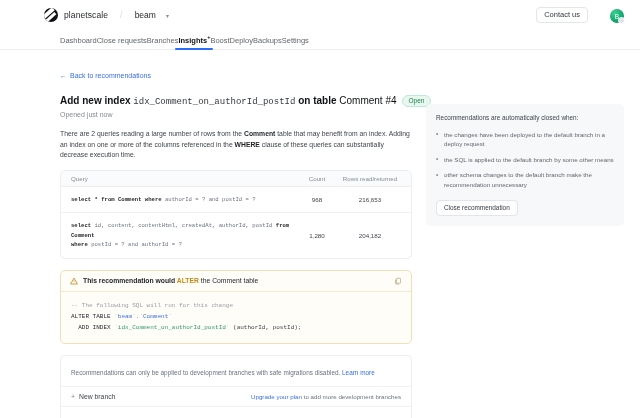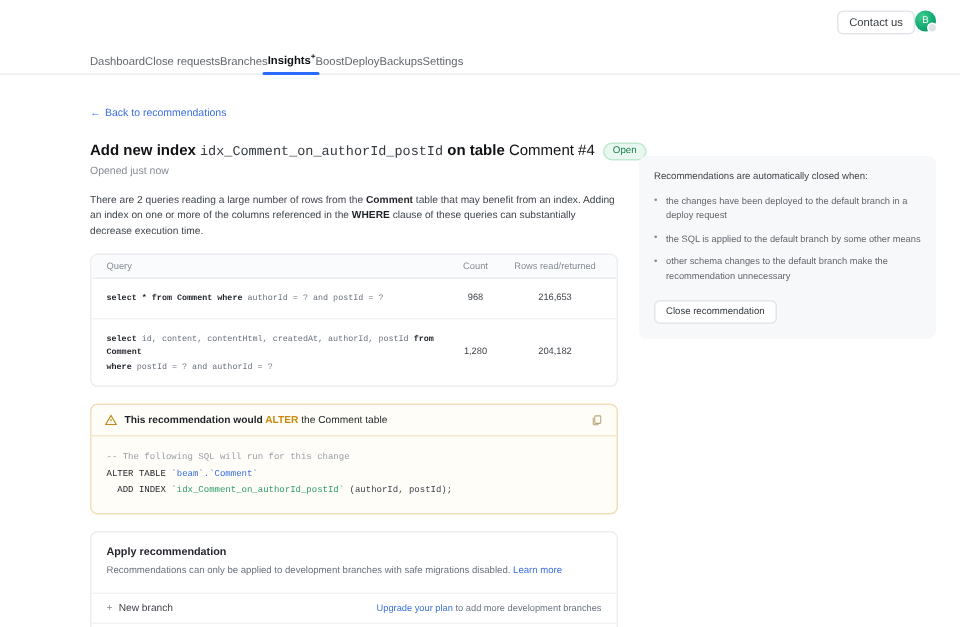--- a/index.html
+++ b/index.html
@@ -14,21 +14,21 @@
   
   .topbar { height: 30px; display: flex; align-items: center; padding: 0 16px 0 44px; }
   .brand { display: flex; align-items: center; gap: 6px; }
   .ps-logo { width: 14px; height: 14px; border-radius: 50%; background: #0f1114; position: relative; overflow: hidden; flex: 0 0 auto; }
   .ps-logo::before { content:""; position:absolute; width: 13px; height: 4px; background: #ffffff; transform: rotate(-42deg); top: 3px; left: -2px; }
   .ps-logo::after { content:""; position:absolute; width: 13px; height: 3px; background: #ffffff; transform: rotate(-42deg); top: 8px; left: 0px; }
   .brand-name { font-size: 8.5px; color: #1f2328; letter-spacing: .1px; }
   .sep { color: #d8dbdf; font-size: 9px; margin: 0 6px; }
   .db-name { font-size: 8.5px; color: #1f2328; }
   .caret { font-size: 6px; color: #8b9097; margin-left: 4px; }
-  .top-right { margin-left: auto; display: flex; align-items: flex-start; gap: 0; }
+  .top-right { margin-left: auto; display: flex; align-items: flex-end; gap: 22px; }
   .contact-btn {
     font-size: 7.5px; color: #343a40;
     border: 1px solid #e2e5e9; border-radius: 4px;
     padding: 3.5px 7px; background: #fff; line-height: 1; white-space: nowrap;
   }
   .avatar {
     width: 14px; height: 14px; border-radius: 50%;
     background: radial-gradient(circle at 35% 30%, #3ecf8e 0%, #13a974 55%, #0b7f59 100%);
     color: #fff; font-size: 6.5px; display: flex; align-items: center; justify-content: center;
     position: relative;
@@ -123,20 +123,27 @@
   }
   .close-btn {
     display: inline-block; margin-top: 3px; font-size: 6.4px; color: #343a40;
     border: 1px solid #e2e5e9; border-radius: 4px; padding: 4px 7px; background: #fff; line-height: 1;
   }
 </style>
 </head>
 <body>
 
 <div class="topbar">
+  <div class="brand">
+    <span class="ps-logo"></span>
+    <span class="brand-name">planetscale</span>
+    <span class="sep">/</span>
+    <span class="db-name">beam</span>
+    <span class="caret">▾</span>
+  </div>
   <div class="top-right">
     <span class="contact-btn">Contact us</span>
     <span class="avatar">B</span>
   </div>
 </div>
 
 <div class="navwrap">
   <div class="nav">
     <span class="nav-item">Dashboard</span>
     <span class="nav-item">Close requests</span>
@@ -204,21 +211,20 @@
       <div class="alert-body">
         <div class="sqlline sql-comment">-- The following SQL will run for this change</div>
         <div class="sqlline"><span class="sql-kw">ALTER TABLE </span><span class="sql-str">`beam`.`Comment`</span></div>
         <div class="sqlline"><span class="sql-kw">  ADD INDEX </span><span class="sql-idx">`idx_Comment_on_authorId_postId`</span><span> (authorId, postId);</span></div>
       </div>
     </div>
 
     
     <div class="apply-card">
       <div class="apply-head">
-        <div class="apply-title">Apply recommendation</div>
         <div class="apply-sub"><span>Recommendations can only be applied to development branches with safe migrations disabled. </span><a class="link">Learn more</a></div>
       </div>
       <div class="apply-mid">
         <span class="new-branch">
             <span class="plus">+</span>
             <span>New branch</span>
           </span>
         <span class="upgrade"><a class="link">Upgrade your plan</a><span> to add more development branches</span></span>
       </div>
       <div class="apply-row">

